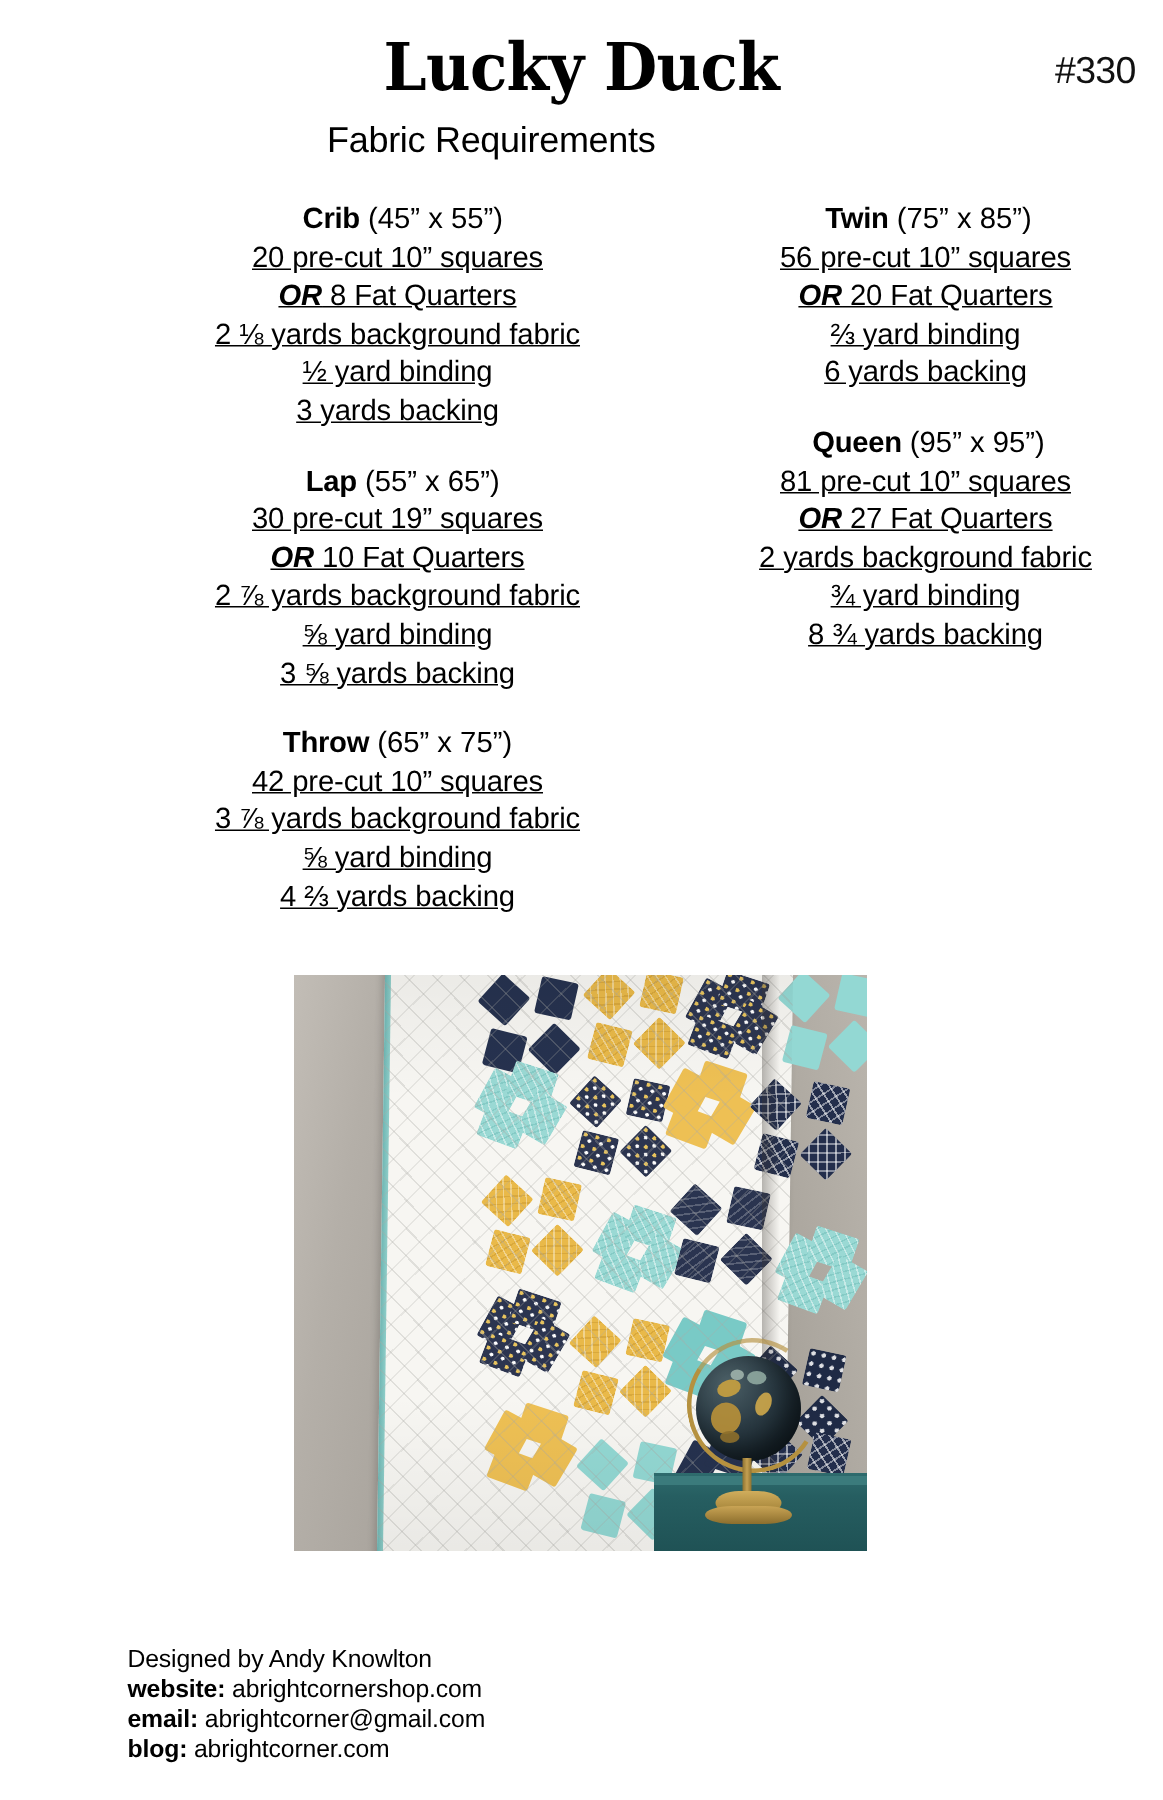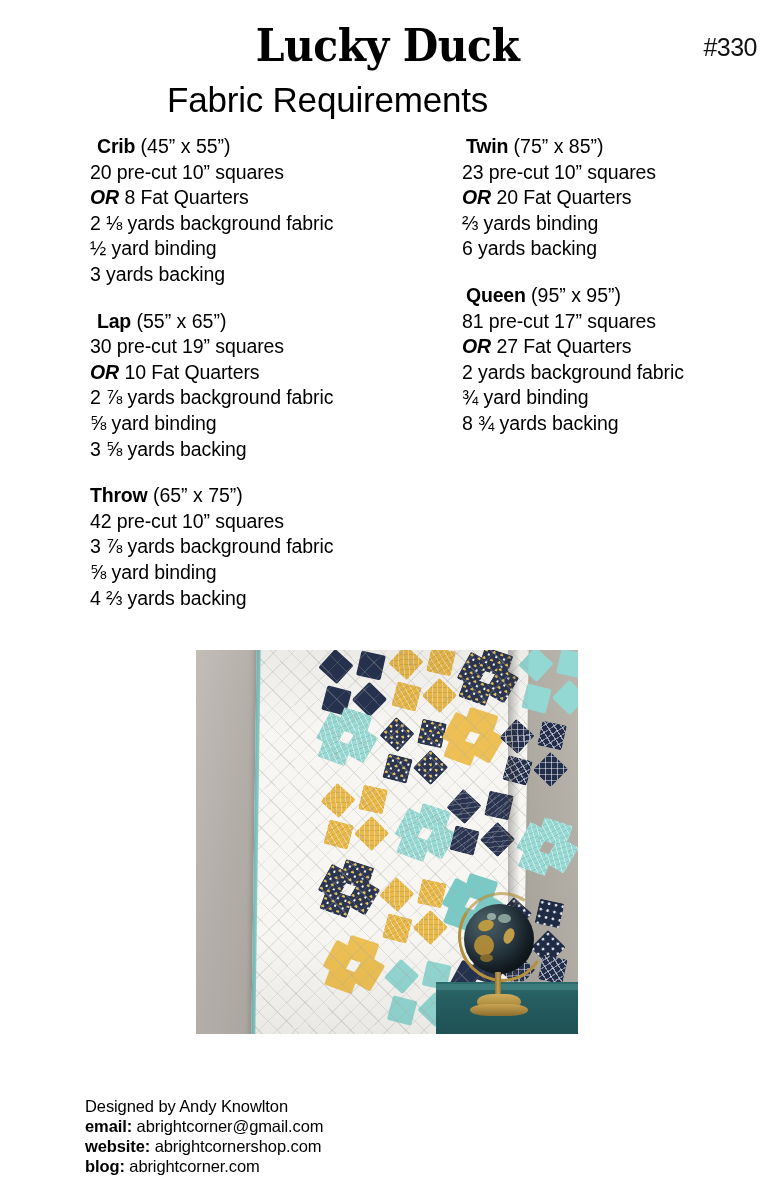--- a/index.html
+++ b/index.html
@@ -41,28 +41,28 @@
     font-size: 25px;
     letter-spacing: -0.5px;
     color: #111;
   }
   #pattern-subtitle {
     position: absolute;
     left: 0; top: 80px; width: 655px;
     text-align: center;
     font-family: "Liberation Sans", sans-serif;
     font-weight: 400;
-    font-size: 35px;
+    font-size: 24px;
     letter-spacing: -0.2px;
   }
 
   
   #requirements {
     position: absolute;
-    left: 0; top: 134px; width: 637px; height: 510px;
+    left: 0; top: 134px; width: 637px; height: 510px; text-align: center;
   }
   .req-column { position: absolute; top: 0; }
   #column-left  { left: 90px;  width: 350px; }
   #column-right { left: 462px; width: 310px; }
 
   .size-block { margin-bottom: 21px; }
   .size-heading {
     font-size: 19.5px;
     line-height: 25.6px;
     white-space: nowrap;
@@ -82,21 +82,21 @@
   }
   .req-line .or-word {
     font-weight: bold;
     font-style: italic;
   }
   .indent-crib { padding-left: 7px; }
   .indent-lap  { padding-left: 7px; }
   .indent-throw{ padding-left: 0px; }
   .indent-twin { padding-left: 4px; }
   .indent-queen{ padding-left: 4px; }
-  .body-indent { padding-left: 0px; }
+  .body-indent { padding-left: 0px; text-decoration: underline; }
 
   
   #quilt-photo {
     position: absolute;
     left: 196px; top: 650px;
     width: 382px; height: 384px;
     overflow: hidden;
     background: #c9c4bd;
     box-shadow: 0 0 0 0 rgba(0,0,0,0);
   }
@@ -298,28 +298,28 @@
         <div class="size-heading indent-throw"><span class="size-name">Throw</span><span class="size-dims"> (65” x 75”)</span></div>
         <div class="req-line body-indent">42 pre-cut 10” squares</div>
         <div class="req-line body-indent">3 ⅞ yards background fabric</div>
         <div class="req-line body-indent">⅝ yard binding</div>
         <div class="req-line body-indent">4 ⅔  yards backing</div>
       </div>
     </div>
   <div class="req-column" id="column-right">
       <div class="size-block">
         <div class="size-heading indent-twin"><span class="size-name">Twin</span><span class="size-dims"> (75” x 85”)</span></div>
-        <div class="req-line body-indent">23 pre-cut 10” squares</div>
+        <div class="req-line body-indent">56 pre-cut 10” squares</div>
         <div class="req-line body-indent"><span class="or-word">OR</span><span> 20 Fat Quarters</span></div>
-        <div class="req-line body-indent">⅔ yards binding</div>
+        <div class="req-line body-indent">⅔ yard binding</div>
         <div class="req-line body-indent">6 yards backing</div>
       </div>
       <div class="size-block">
         <div class="size-heading indent-queen"><span class="size-name">Queen</span><span class="size-dims"> (95” x 95”)</span></div>
-        <div class="req-line body-indent">81 pre-cut 17” squares</div>
+        <div class="req-line body-indent">81 pre-cut 10” squares</div>
         <div class="req-line body-indent"><span class="or-word">OR</span><span> 27 Fat Quarters</span></div>
         <div class="req-line body-indent">2 yards background fabric</div>
         <div class="req-line body-indent">¾ yard binding</div>
         <div class="req-line body-indent">8 ¾  yards backing</div>
       </div>
     </div>
 </div>
 
 <div id="quilt-photo">
   <div class="photo-wall-left"></div>
@@ -464,21 +464,21 @@
       <em class="c6"></em>
   </div>
   <div class="globe-stem"></div>
   <div class="globe-base"></div>
   <div class="globe-base2"></div>
 </div>
 
 <div id="footer">
   <div class="footer-line">Designed by Andy Knowlton</div>
   <div class="footer-line">
-    <span class="f-label">email:</span><span>  abrightcorner@gmail.com</span>
+    <span class="f-label">website:</span><span>  abrightcornershop.com</span>
   </div>
   <div class="footer-line">
-    <span class="f-label">website:</span><span>  abrightcornershop.com</span>
+    <span class="f-label">email:</span><span>  abrightcorner@gmail.com</span>
   </div>
   <div class="footer-line">
     <span class="f-label">blog:</span><span>  abrightcorner.com</span>
   </div>
 </div>
 
 </body></html>

